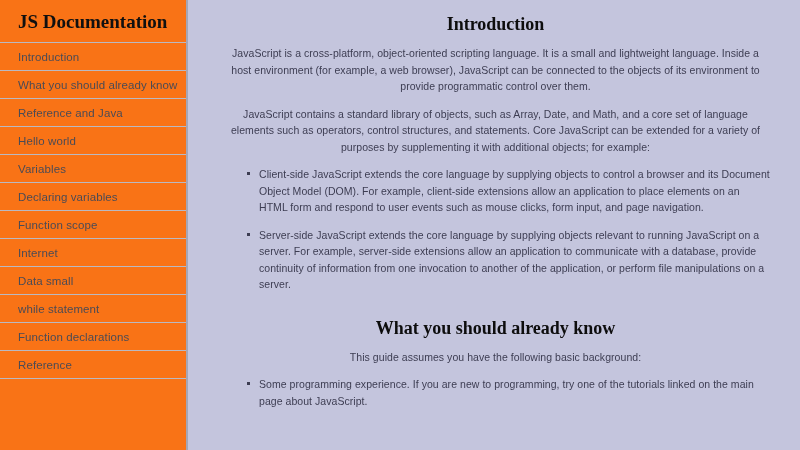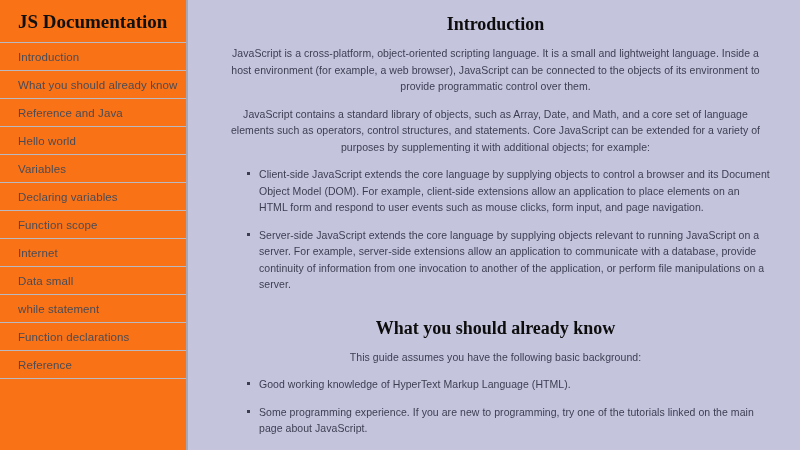--- a/index.html
+++ b/index.html
@@ -143,19 +143,18 @@
       <ul class="bullet-list">
         <li><span class="bullet-dot"></span><span>Client-side JavaScript extends the core language by supplying objects to control a browser and its Document Object Model (DOM). For example, client-side extensions allow an application to place elements on an HTML form and respond to user events such as mouse clicks, form input, and page navigation.</span></li>
         <li><span class="bullet-dot"></span><span>Server-side JavaScript extends the core language by supplying objects relevant to running JavaScript on a server. For example, server-side extensions allow an application to communicate with a database, provide continuity of information from one invocation to another of the application, or perform file manipulations on a server.</span></li>
       </ul>
     </section>
 
     <section>
       <h2 class="section-heading">What you should already know</h2>
       <p class="body-text">This guide assumes you have the following basic background:</p>
       <ul class="bullet-list">
-        <li><span class="bullet-dot"></span><span>Good working knowledge of HyperText Markup Language (HTML).</span></li>
         <li><span class="bullet-dot"></span><span>Some programming experience. If you are new to programming, try one of the tutorials linked on the main page about JavaScript.</span></li>
       </ul>
     </section>
 
   </main>
 </div>
 
 </body></html>

